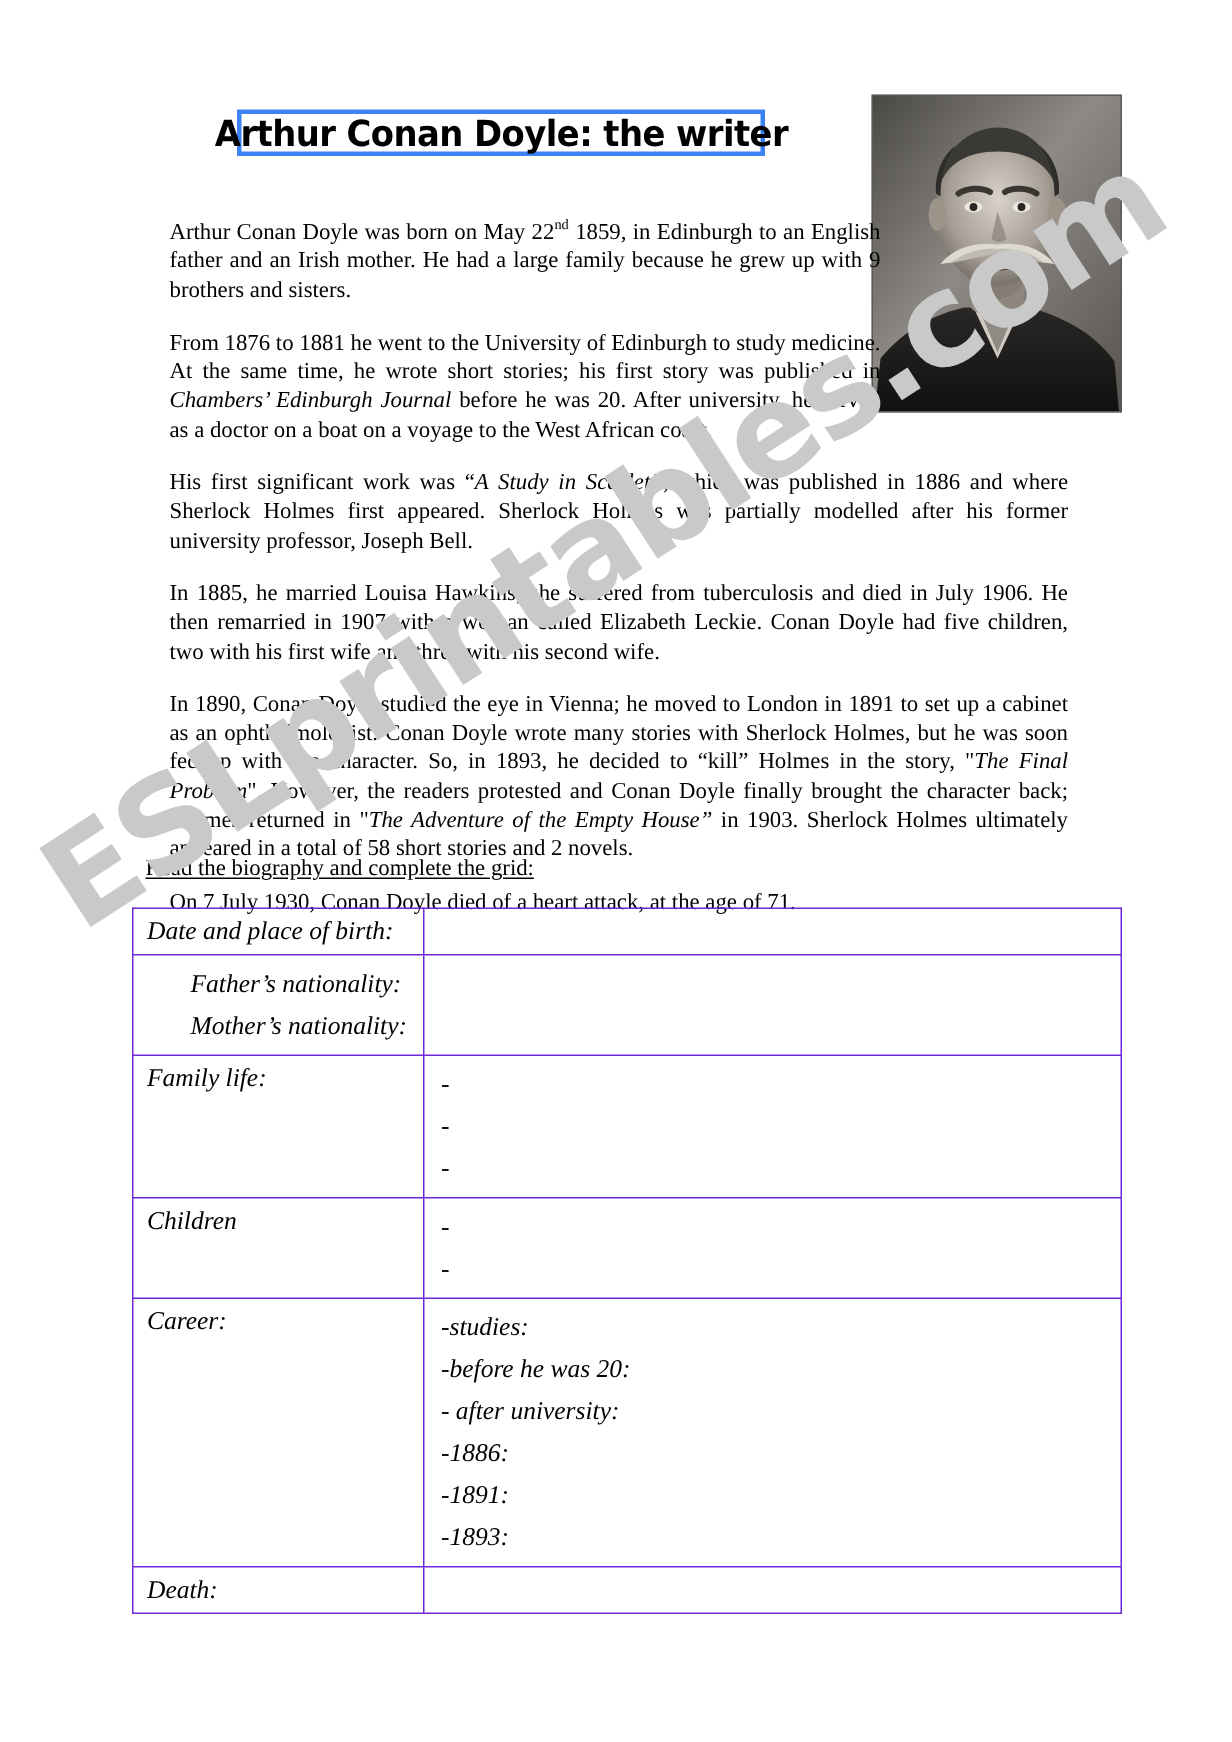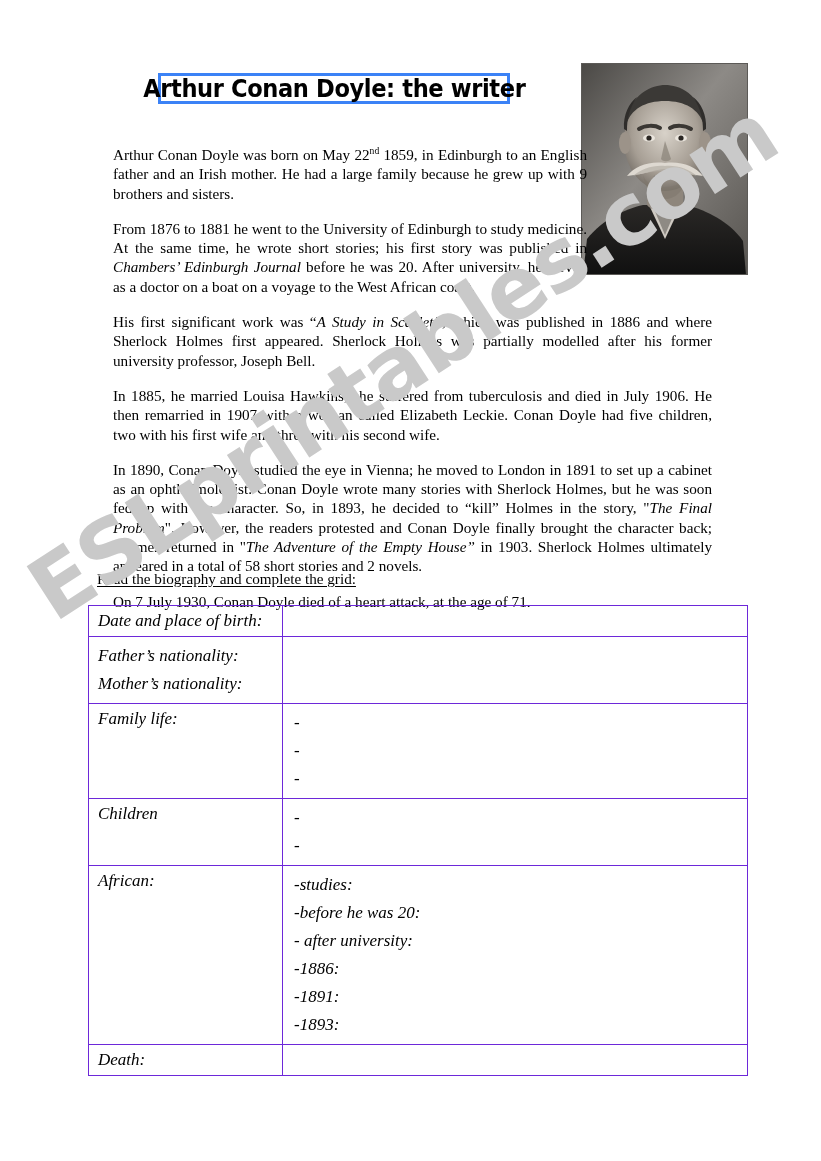--- a/index.html
+++ b/index.html
@@ -141,21 +141,21 @@
   .grid td.value { width: 453px; padding-left: 11px; }
   .grid tr.r-birth td      { height: 20px; }
   .grid tr.r-nationality td{ height: 20px; }
   .grid tr.r-parents td    { height: 47px; }
   .grid tr.r-family td     { height: 68px; }
   .grid tr.r-children td   { height: 42px; }
   .grid tr.r-career td     { height: 155px; }
   .grid tr.r-death td      { height: 20px; }
 
   .stack { display: block; }
-  .stack span { display: block; line-height: 28px; }
+  .stack span { display: block; line-height: 28px; margin-left: 29px; }
   .dashlist span { display: block; line-height: 28px; }
 </style>
 </head>
 <body>
 
 <div class="page">
 
   <div class="watermark">ESLprintables.com</div>
 
   <div class="title-box">
@@ -259,21 +259,21 @@
         <tr class="r-children">
           <td class="label">Children</td>
           <td class="value">
             <div class="dashlist">
               <span>-</span>
               <span>-</span>
             </div>
           </td>
         </tr>
         <tr class="r-career">
-          <td class="label">African:</td>
+          <td class="label">Career:</td>
           <td class="value">
             <div class="dashlist">
               <span>-studies:</span>
               <span>-before he was 20:</span>
               <span>- after university:</span>
               <span>-1886:</span>
               <span>-1891:</span>
               <span>-1893:</span>
             </div>
           </td>

